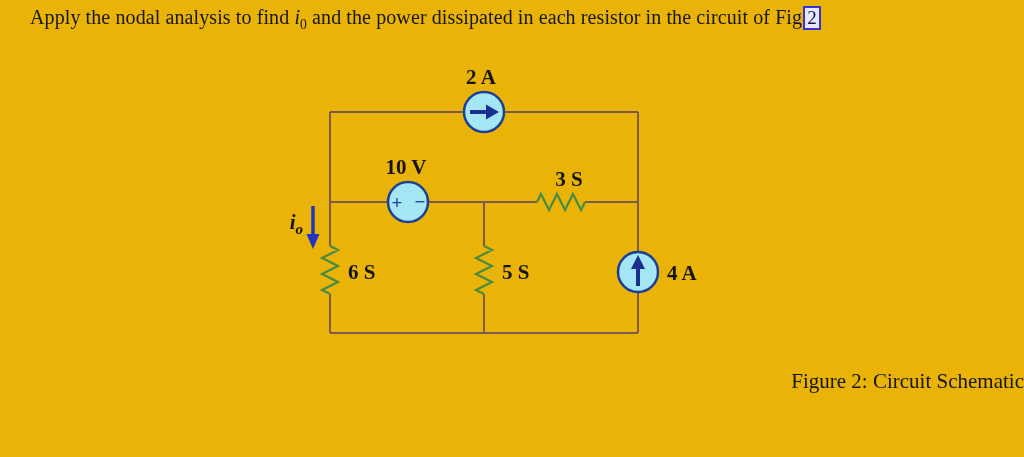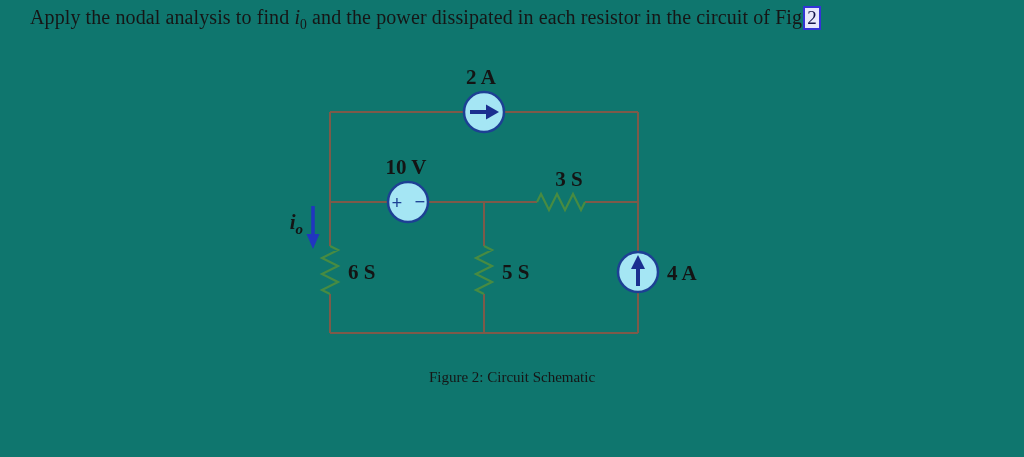--- a/index.html
+++ b/index.html
@@ -1,33 +1,33 @@
 <!DOCTYPE html>
 <html><head>
 <meta charset="utf-8">
 <style>
   html,body { margin:0; padding:0; background:#ffffff; }
   .page {
-    position:relative; width:1024px; height:457px; background:#0f766e;
+    position:relative; width:1024px; height:457px; background:#eab308;
     font-family:"Liberation Serif", serif; overflow:hidden;
   }
   .title {
     position:absolute; left:30px; top:6px; font-size:20px; color:#161616;
     white-space:nowrap; letter-spacing:0.1px;
   }
   .title i { font-family:"Liberation Serif", serif; }
   .title sub { font-size:0.68em; }
   .figref {
     display:inline-block; border:2px solid #3434d6; background:#e7e7fb;
     color:#12124a; padding:0 2px; margin-left:1px; line-height:1.05;
     font-size:19px; text-decoration:none; cursor:pointer;
   }
   .caption {
-    position:absolute; top:369px; left:0; width:100%; text-align:center;
-    font-size:15px; color:#161616;
+    position:absolute; top:369px; left:0; width:100%; text-align:right;
+    font-size:21px; color:#161616;
   }
   svg.circuit { position:absolute; left:0; top:0; }
   .cl { font-family:"Liberation Serif", serif; font-size:21px; font-weight:600; fill:#141414; }
   .pol { font-family:"Liberation Serif", serif; font-size:19px; font-weight:700; fill:#1d4094; }
   .iol { font-family:"Liberation Serif", serif; font-size:21px; font-weight:600; font-style:italic; fill:#141414; }
 </style>
 </head>
 <body>
 
 <div class="page">

